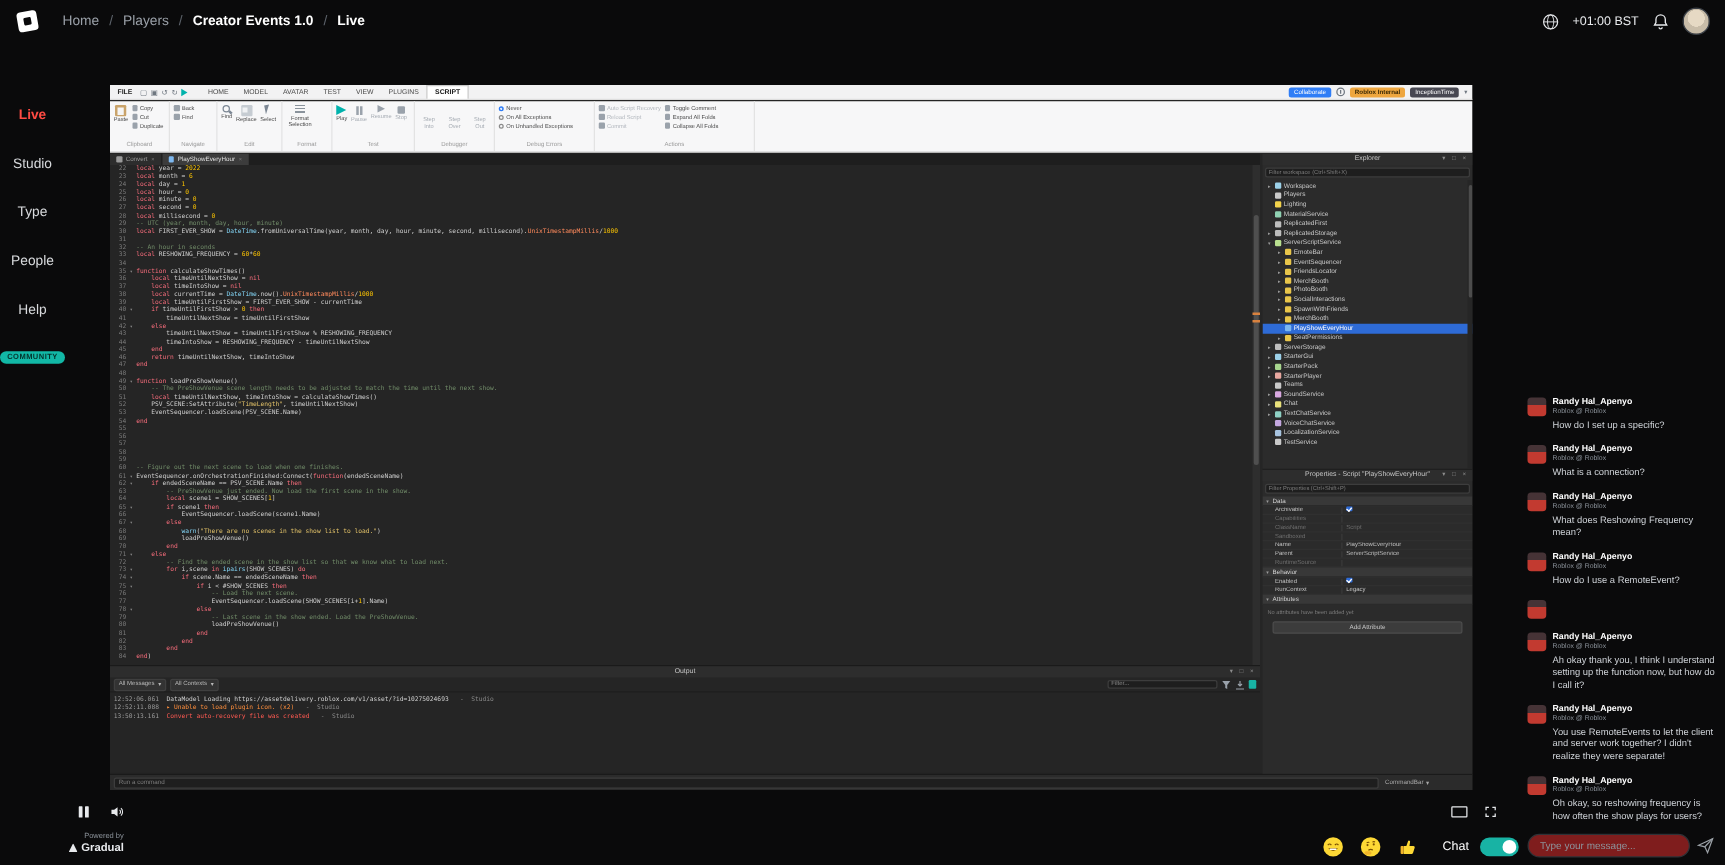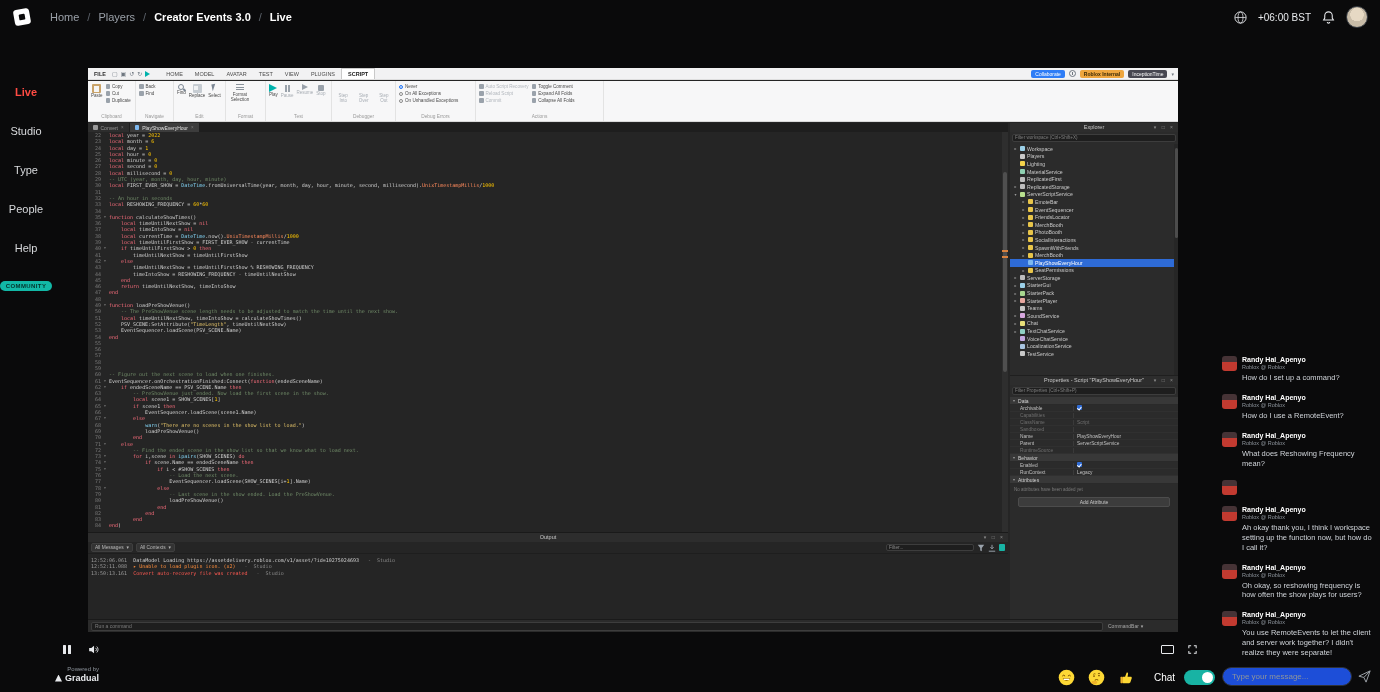--- a/index.html
+++ b/index.html
@@ -162,49 +162,49 @@
   .powered{position:absolute;left:55px;top:666px;display:flex;flex-direction:column;align-items:flex-end;gap:1px}
   .powered .pb{font-size:6px;color:#8d949c}
   .powered .brand{font-size:9px;color:#e8eaed;font-weight:700;display:flex;align-items:center;gap:3px}
   .brand-mark{width:7px;height:7px;background:#e8eaed;clip-path:polygon(0 100%,50% 0,100% 100%);display:inline-block}
   .emoji-row{position:absolute;left:1058px;top:669px;display:flex;gap:13px}
   .emoji-btn{width:17px;height:17px;background:none;border:none;padding:0;cursor:pointer}
   .chat-toggle-row{position:absolute;left:1154px;top:670px;display:flex;align-items:center;gap:9px}
   .chat-label{font-size:10px;color:#fff}
   .toggle{width:31px;height:15px;border-radius:8px;background:#18b3a4;position:relative}
   .toggle::after{content:"";position:absolute;right:2px;top:2px;width:11px;height:11px;background:#fff;border-radius:50%}
-  .chat-input{position:absolute;left:1222px;top:667px;width:130px;height:19px;background:#1d4ed8;border:1px solid #2f3237;border-radius:10px;color:#c7ccd2;font-size:8px;padding:0 9px;outline:none;font-family:"Liberation Sans",sans-serif}
+  .chat-input{position:absolute;left:1222px;top:667px;width:130px;height:19px;background:#7f1d1d;border:1px solid #2f3237;border-radius:10px;color:#c7ccd2;font-size:8px;padding:0 9px;outline:none;font-family:"Liberation Sans",sans-serif}
   .chat-input::placeholder{color:#8d949c}
   .send-btn{position:absolute;left:1357px;top:669px;width:15px;height:15px;background:none;border:none;padding:0;cursor:pointer}
 </style>
 </head>
 <body>
 
 <div class="topbar">
   <div class="rbx-logo">
       <div class="rbx-hole"></div>
     </div>
   <nav class="breadcrumb">
       <span class="bc-item">Home</span>
       <span class="bc-sep">/</span>
       <span class="bc-item">Players</span>
       <span class="bc-sep">/</span>
-      <span class="bc-item bc-current">Creator Events 3.0</span>
+      <span class="bc-item bc-current">Creator Events 1.0</span>
       <span class="bc-sep">/</span>
       <span class="bc-item bc-current">Live</span>
     </nav>
   <div class="topbar-right">
     <span class="ticon">
       <svg viewBox="0 0 24 24" width="15" height="15">
           <circle cx="12" cy="12" r="9" fill="none" stroke="#e8eaed" stroke-width="1.5"></circle>
           <ellipse cx="12" cy="12" rx="4" ry="9" fill="none" stroke="#e8eaed" stroke-width="1.2"></ellipse>
           <path d="M3.5 12h17" stroke="#e8eaed" stroke-width="1.2"></path>
         </svg>
     </span>
-    <span class="tz">+06:00 BST</span>
+    <span class="tz">+01:00 BST</span>
     <span class="ticon">
       <svg viewBox="0 0 24 24" width="15" height="15">
           <path d="M12 3a6 6 0 0 0-6 6v4l-1.8 3h15.6L18 13V9a6 6 0 0 0-6-6z" fill="none" stroke="#e8eaed" stroke-width="1.7"></path>
           <path d="M10 19a2 2 0 0 0 4 0" stroke="#e8eaed" stroke-width="1.7" fill="none"></path>
         </svg>
     </span>
     <div class="avatar"></div>
   </div>
 </div>
 
@@ -759,64 +759,72 @@
     </span>
   </span>
 </div>
 
 <div class="chat-panel">
     <div class="msg">
       <div class="msg-avatar"></div>
       <div class="msg-body">
         <div class="msg-name">Randy Hal_Apenyo</div>
         <div class="msg-org">Roblox @ Roblox</div>
-        <div class="msg-text">How do I set up a command?</div>
+        <div class="msg-text">How do I set up a specific?</div>
+      </div>
+    </div>
+    <div class="msg">
+      <div class="msg-avatar"></div>
+      <div class="msg-body">
+        <div class="msg-name">Randy Hal_Apenyo</div>
+        <div class="msg-org">Roblox @ Roblox</div>
+        <div class="msg-text">What is a connection?</div>
+      </div>
+    </div>
+    <div class="msg">
+      <div class="msg-avatar"></div>
+      <div class="msg-body">
+        <div class="msg-name">Randy Hal_Apenyo</div>
+        <div class="msg-org">Roblox @ Roblox</div>
+        <div class="msg-text">What does Reshowing Frequency mean?</div>
       </div>
     </div>
     <div class="msg">
       <div class="msg-avatar"></div>
       <div class="msg-body">
         <div class="msg-name">Randy Hal_Apenyo</div>
         <div class="msg-org">Roblox @ Roblox</div>
         <div class="msg-text">How do I use a RemoteEvent?</div>
       </div>
     </div>
     <div class="msg">
       <div class="msg-avatar"></div>
-      <div class="msg-body">
-        <div class="msg-name">Randy Hal_Apenyo</div>
-        <div class="msg-org">Roblox @ Roblox</div>
-        <div class="msg-text">What does Reshowing Frequency mean?</div>
-      </div>
-    </div>
-    <div class="msg">
-      <div class="msg-avatar"></div>
     </div>
     <div class="msg">
       <div class="msg-avatar"></div>
       <div class="msg-body">
         <div class="msg-name">Randy Hal_Apenyo</div>
         <div class="msg-org">Roblox @ Roblox</div>
-        <div class="msg-text">Ah okay thank you, I think I workspace setting up the function now, but how do I call it?</div>
+        <div class="msg-text">Ah okay thank you, I think I understand setting up the function now, but how do I call it?</div>
+      </div>
+    </div>
+    <div class="msg">
+      <div class="msg-avatar"></div>
+      <div class="msg-body">
+        <div class="msg-name">Randy Hal_Apenyo</div>
+        <div class="msg-org">Roblox @ Roblox</div>
+        <div class="msg-text">You use RemoteEvents to let the client and server work together? I didn't realize they were separate!</div>
       </div>
     </div>
     <div class="msg">
       <div class="msg-avatar"></div>
       <div class="msg-body">
         <div class="msg-name">Randy Hal_Apenyo</div>
         <div class="msg-org">Roblox @ Roblox</div>
         <div class="msg-text">Oh okay, so reshowing frequency is how often the show plays for users?</div>
-      </div>
-    </div>
-    <div class="msg">
-      <div class="msg-avatar"></div>
-      <div class="msg-body">
-        <div class="msg-name">Randy Hal_Apenyo</div>
-        <div class="msg-org">Roblox @ Roblox</div>
-        <div class="msg-text">You use RemoteEvents to let the client and server work together? I didn't realize they were separate!</div>
       </div>
     </div>
   </div>
 
 <div class="powered">
   <span class="pb">Powered by</span>
   <span class="brand">
       <span class="brand-mark"></span>
       <span>Gradual</span>
     </span>

